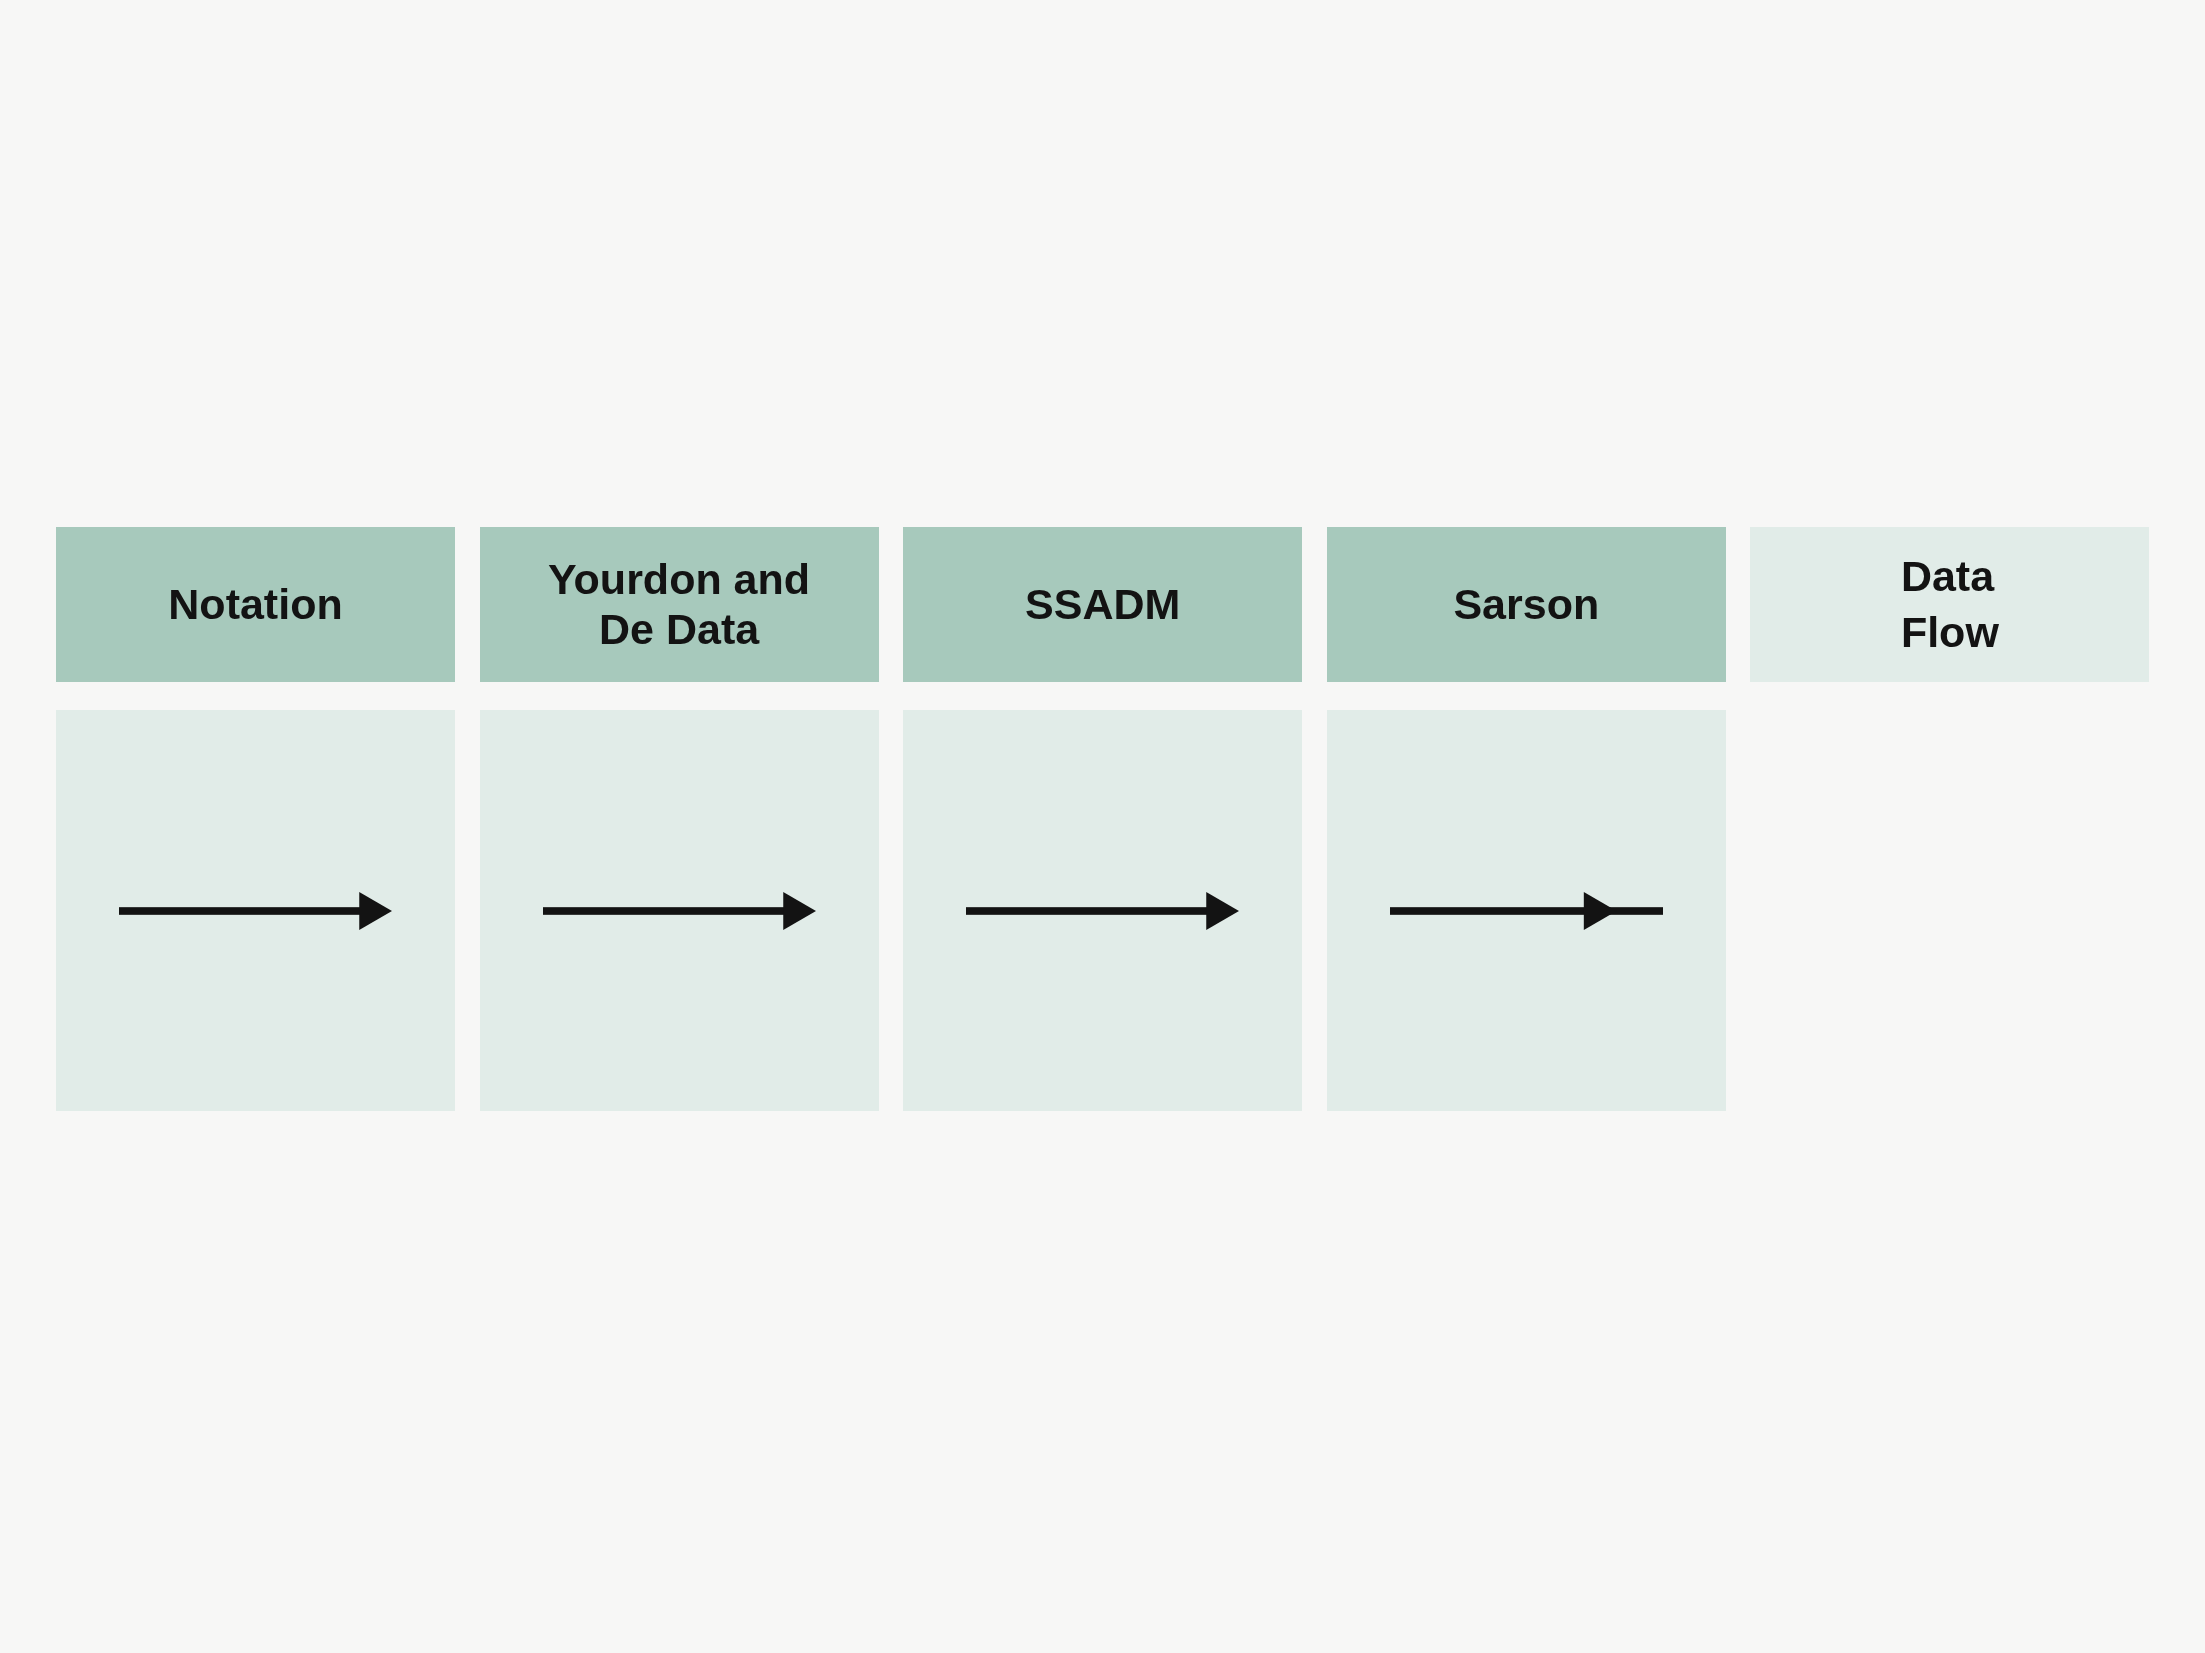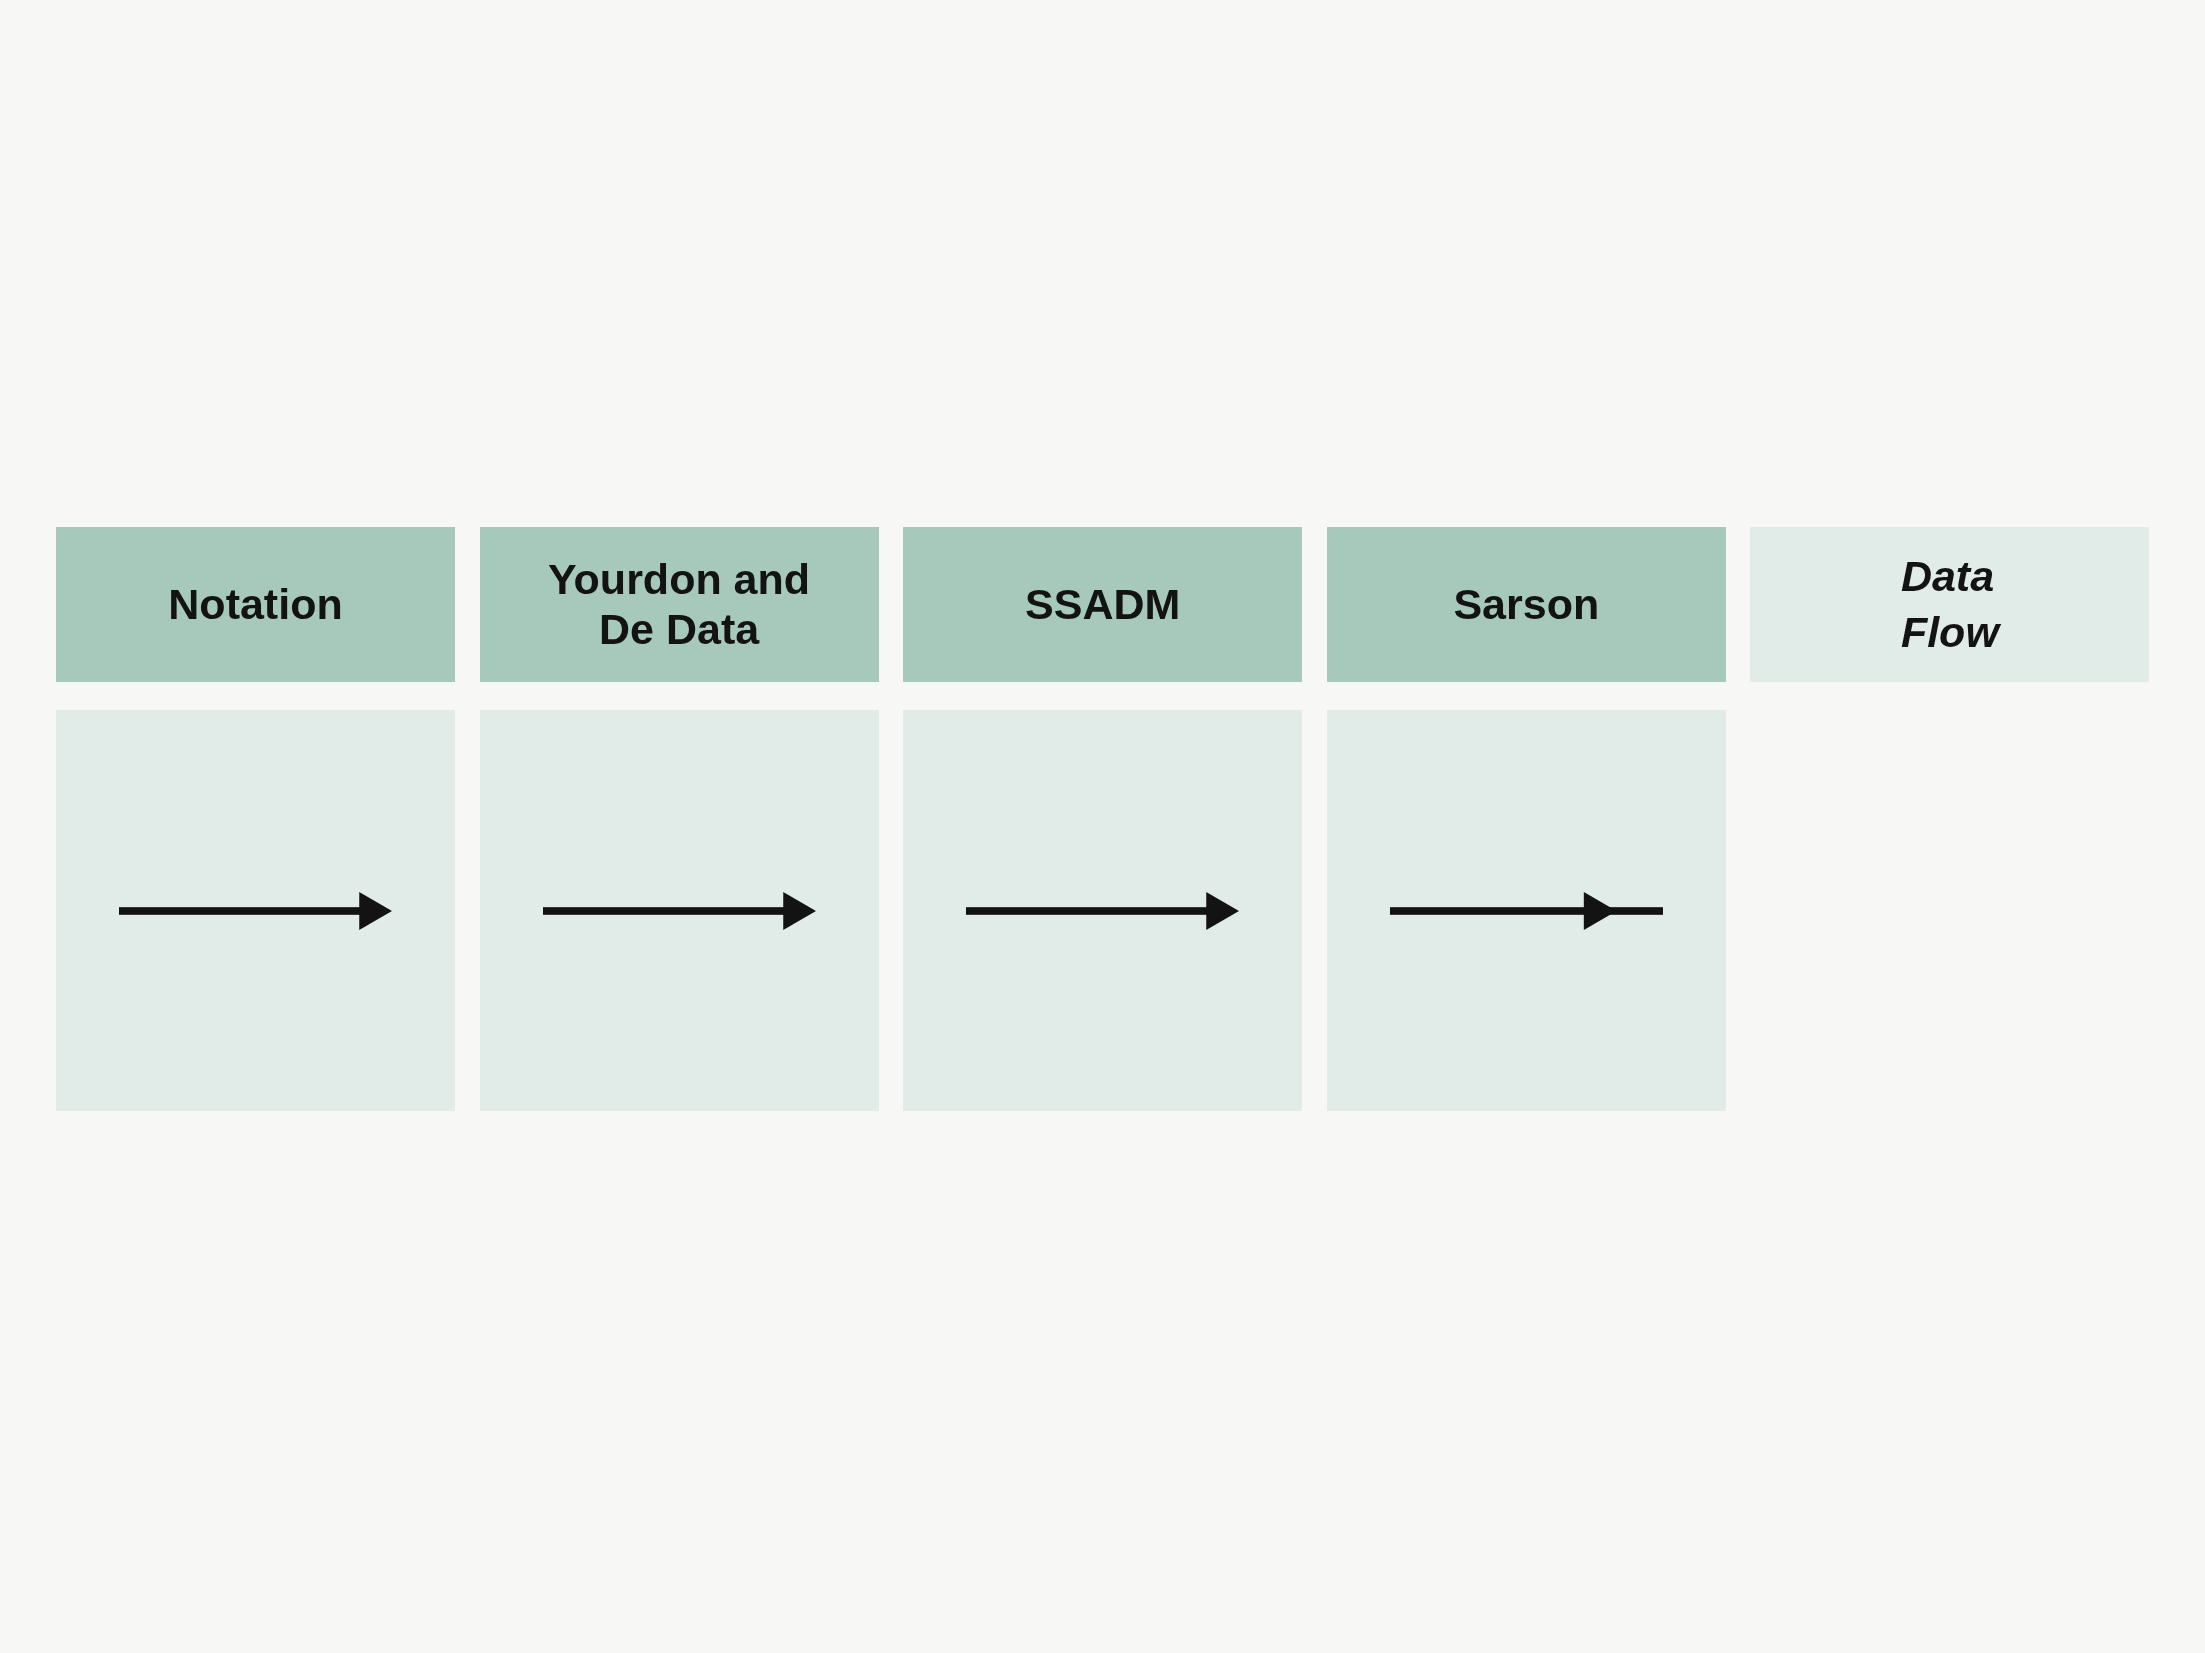--- a/index.html
+++ b/index.html
@@ -34,21 +34,20 @@
     font-size: 43px;
     line-height: 1.14;
     color: #131313;
     white-space: pre-line;
   }
   .body-cell {
     background: #e1ece8;
     display: flex;
     align-items: center;
     justify-content: center;
-    font-style: italic;
   }
   .row-label {
     font-weight: bold;
     font-size: 43px;
     line-height: 1.28;
     color: #131313;
     text-align: left;
     white-space: pre-line;
   }
   .arrow-svg {

